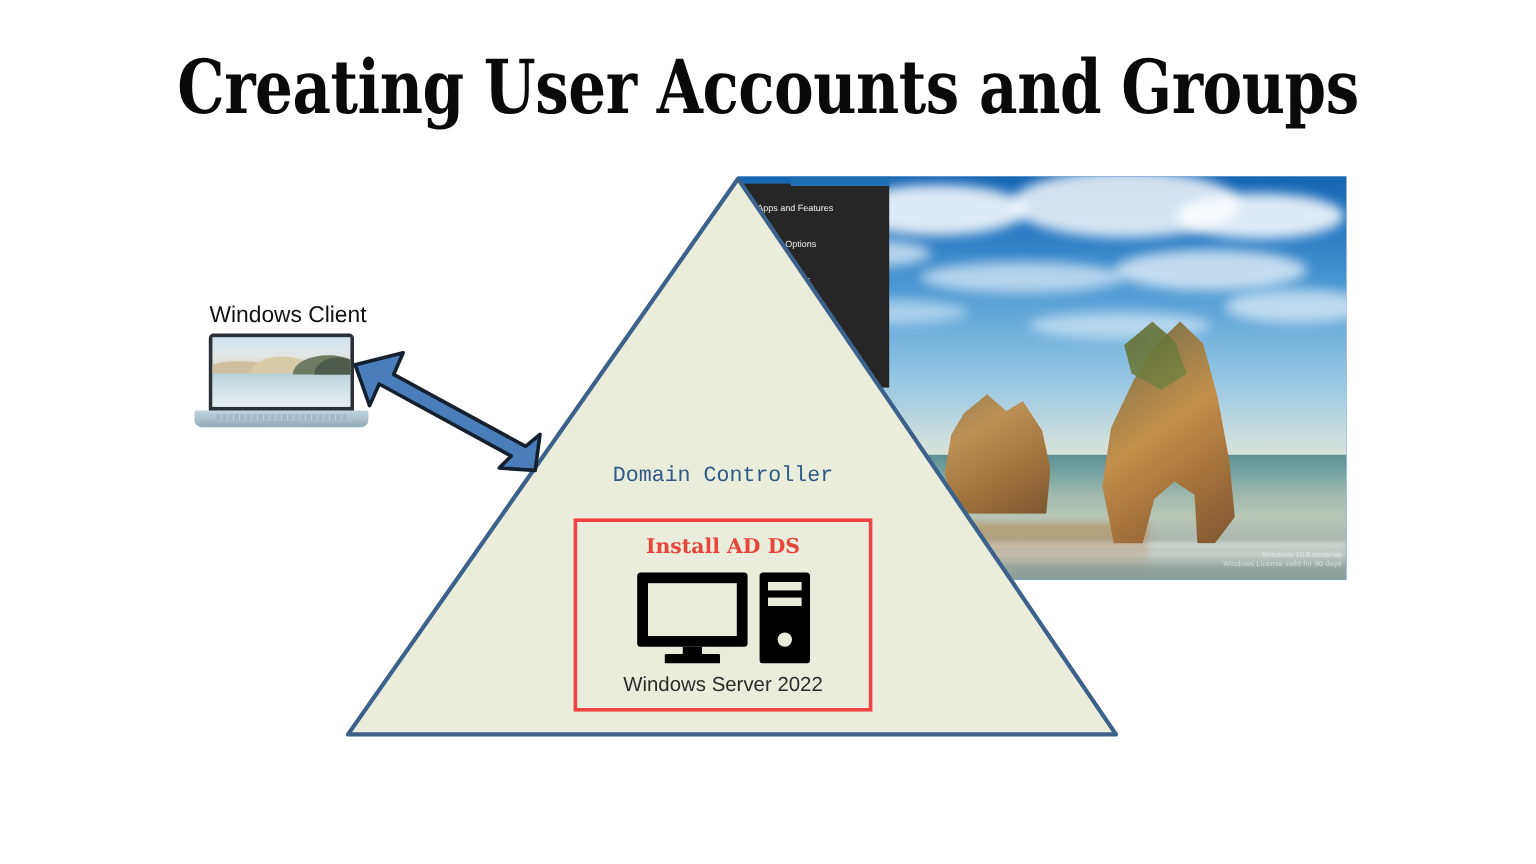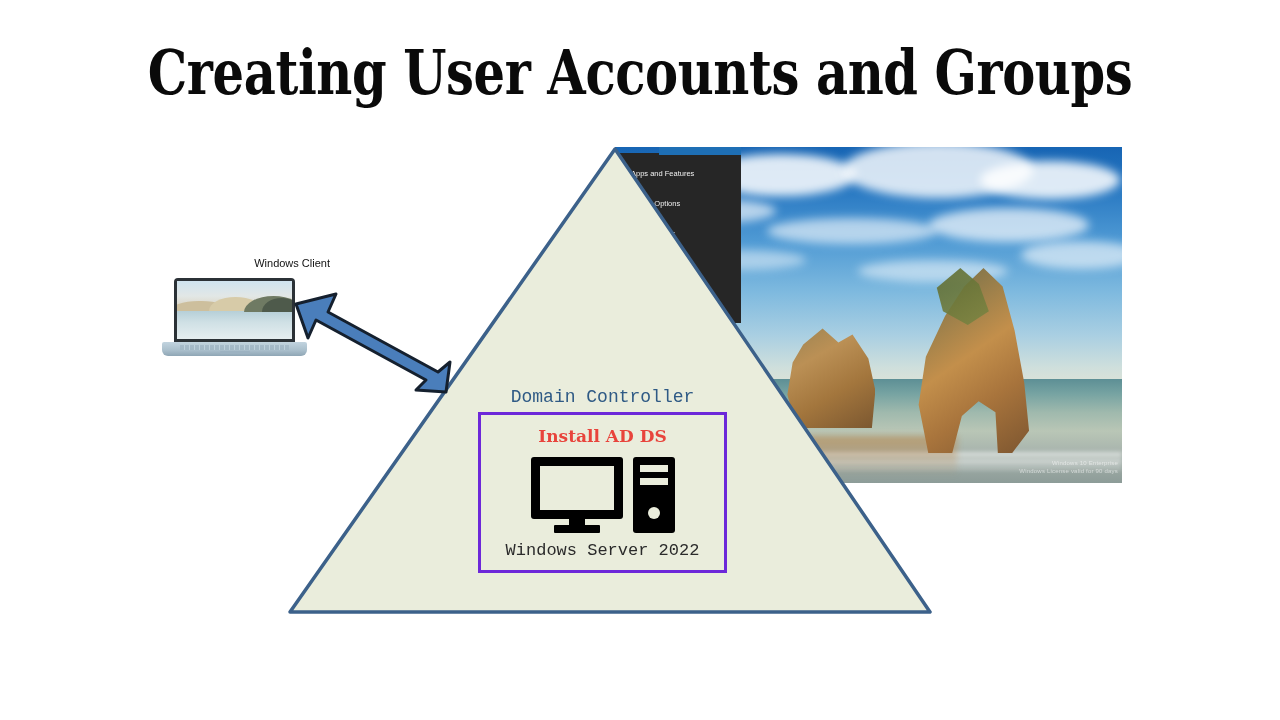--- a/index.html
+++ b/index.html
@@ -202,24 +202,24 @@
     text-align: center;
     font-family: Liberation Mono, monospace;
     font-size: 18px;
     line-height: 24px;
     color: #2f5a85;
   }
 
   .dc-box {
     position: absolute;
     left: 478px;
-    top: 412px;
+    top: 432px;
     width: 249px;
     height: 161px;
-    border: 3px solid #6d28d9;
+    border: 3px solid #ef4444;
     background: transparent;
   }
 
   .install-label {
     position: absolute;
     left: 0;
     top: 10px;
     width: 100%;
     text-align: center;
     font-family: "DejaVu Serif", "Liberation Serif", serif;
@@ -237,35 +237,35 @@
     width: 148px;
     height: 78px;
   }
 
   .server-label {
     position: absolute;
     left: 0;
     bottom: 8px;
     width: 100%;
     text-align: center;
-    font-family: Liberation Mono, monospace;
+    font-family: Liberation Sans, sans-serif;
     font-size: 17px;
     line-height: 22px;
     color: #2b2b2b;
   }
 
   
   .client-label {
     position: absolute;
     left: 150px;
     top: 252px;
     width: 180px;
-    text-align: right;
+    text-align: center;
     font-family: "Liberation Sans", sans-serif;
-    font-size: 11px;
+    font-size: 19px;
     line-height: 22px;
     color: #111111;
   }
 
   .laptop {
     position: absolute;
     left: 162px;
     top: 278px;
     width: 145px;
     height: 82px;

